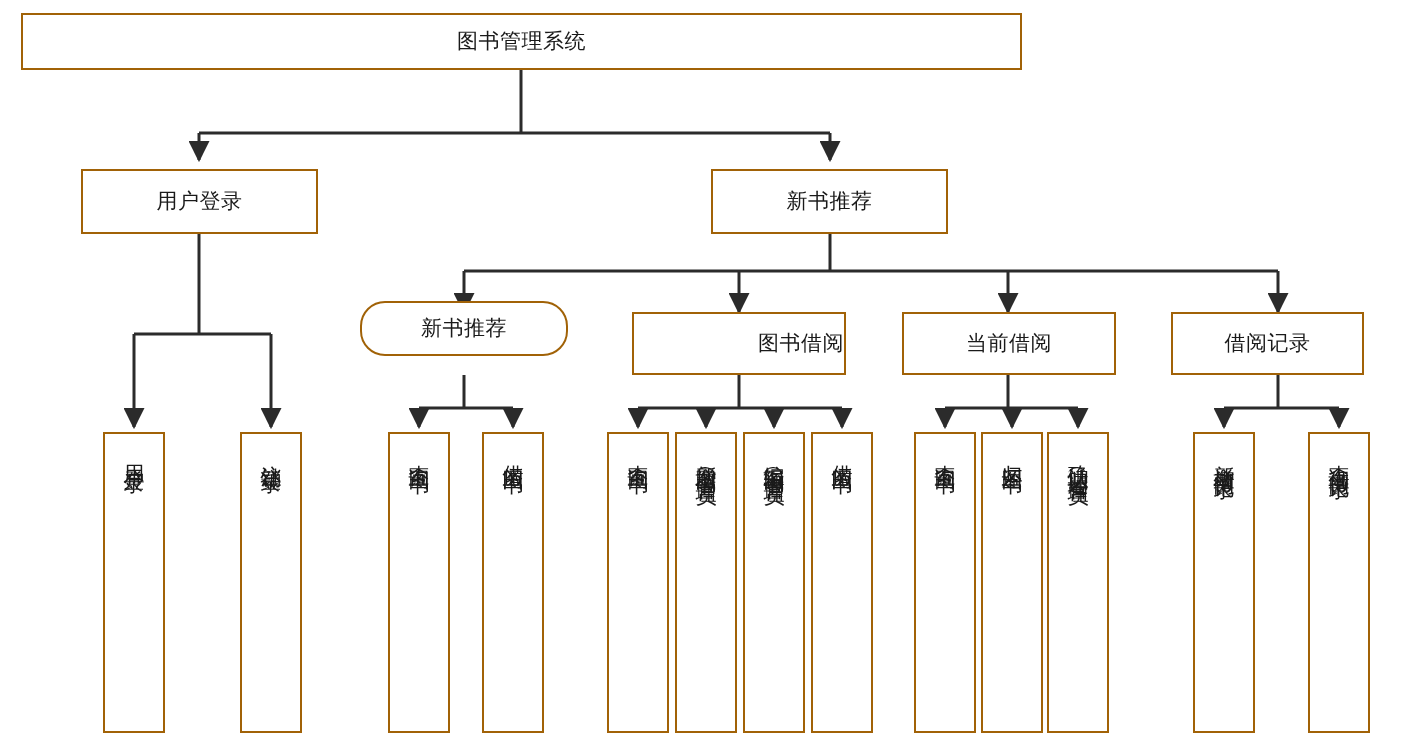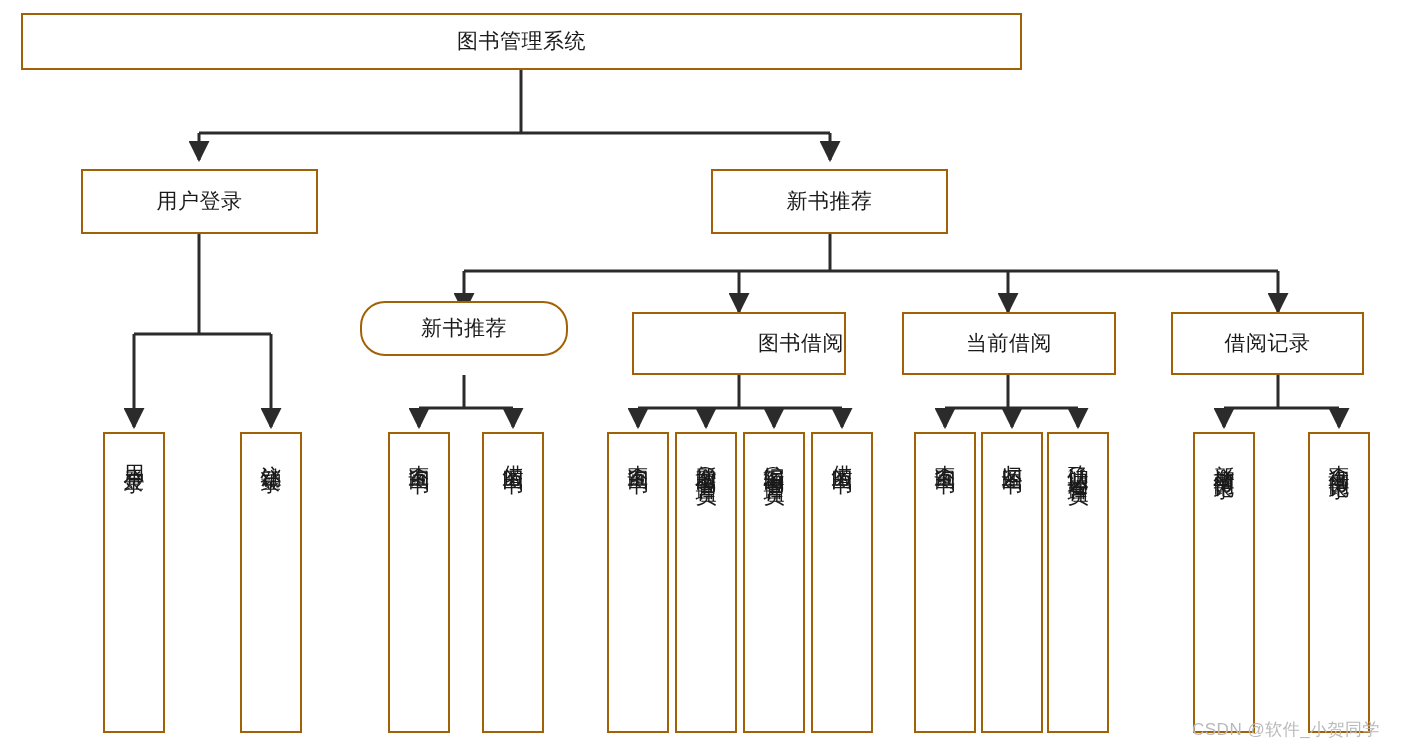--- a/index.html
+++ b/index.html
@@ -193,15 +193,14 @@
   </div>
 
   <div class="node vertical" style="left:1193px; top:432px; width:62px; height:301px;">
     <span class="node-label">新增借阅记录</span>
   </div>
 
   <div class="node vertical" style="left:1308px; top:432px; width:62px; height:301px;">
     <span class="node-label">查询借阅记录</span>
   </div>
 
-  <div class="watermark" style="left:1192px; top:718px;">CSDN @软件_小贺同学</div>
 
 </div>
 
 </body></html>

